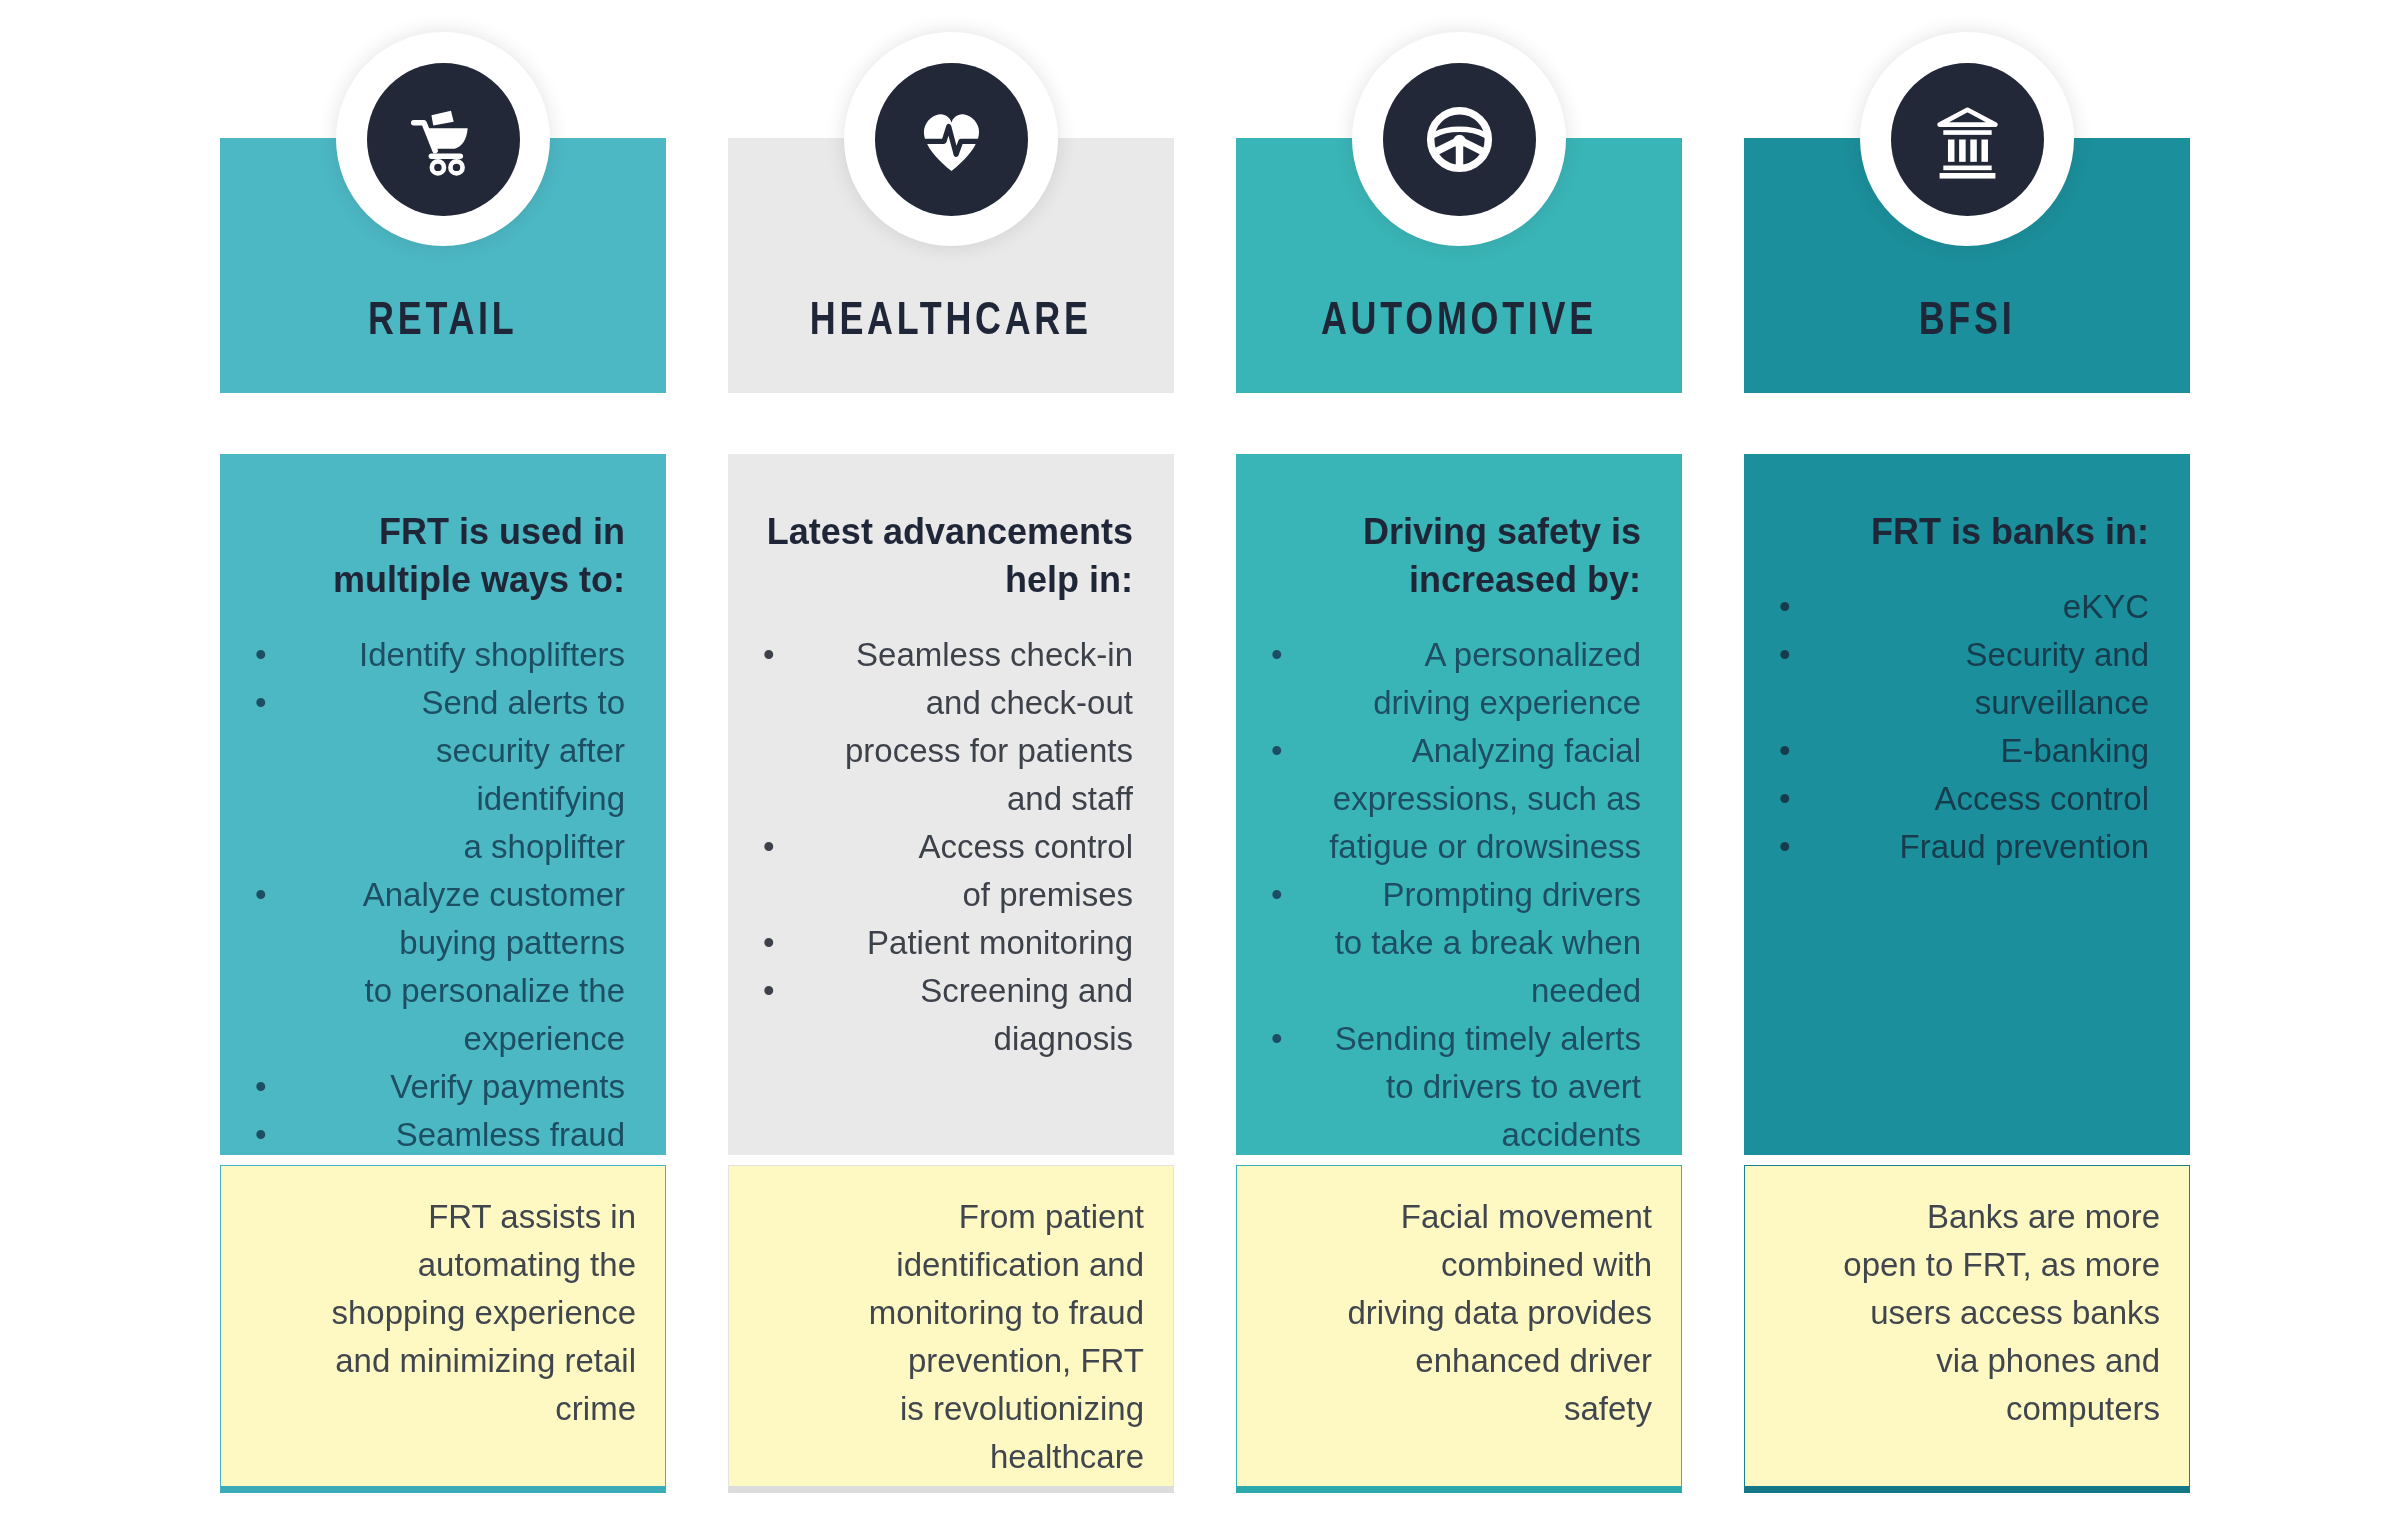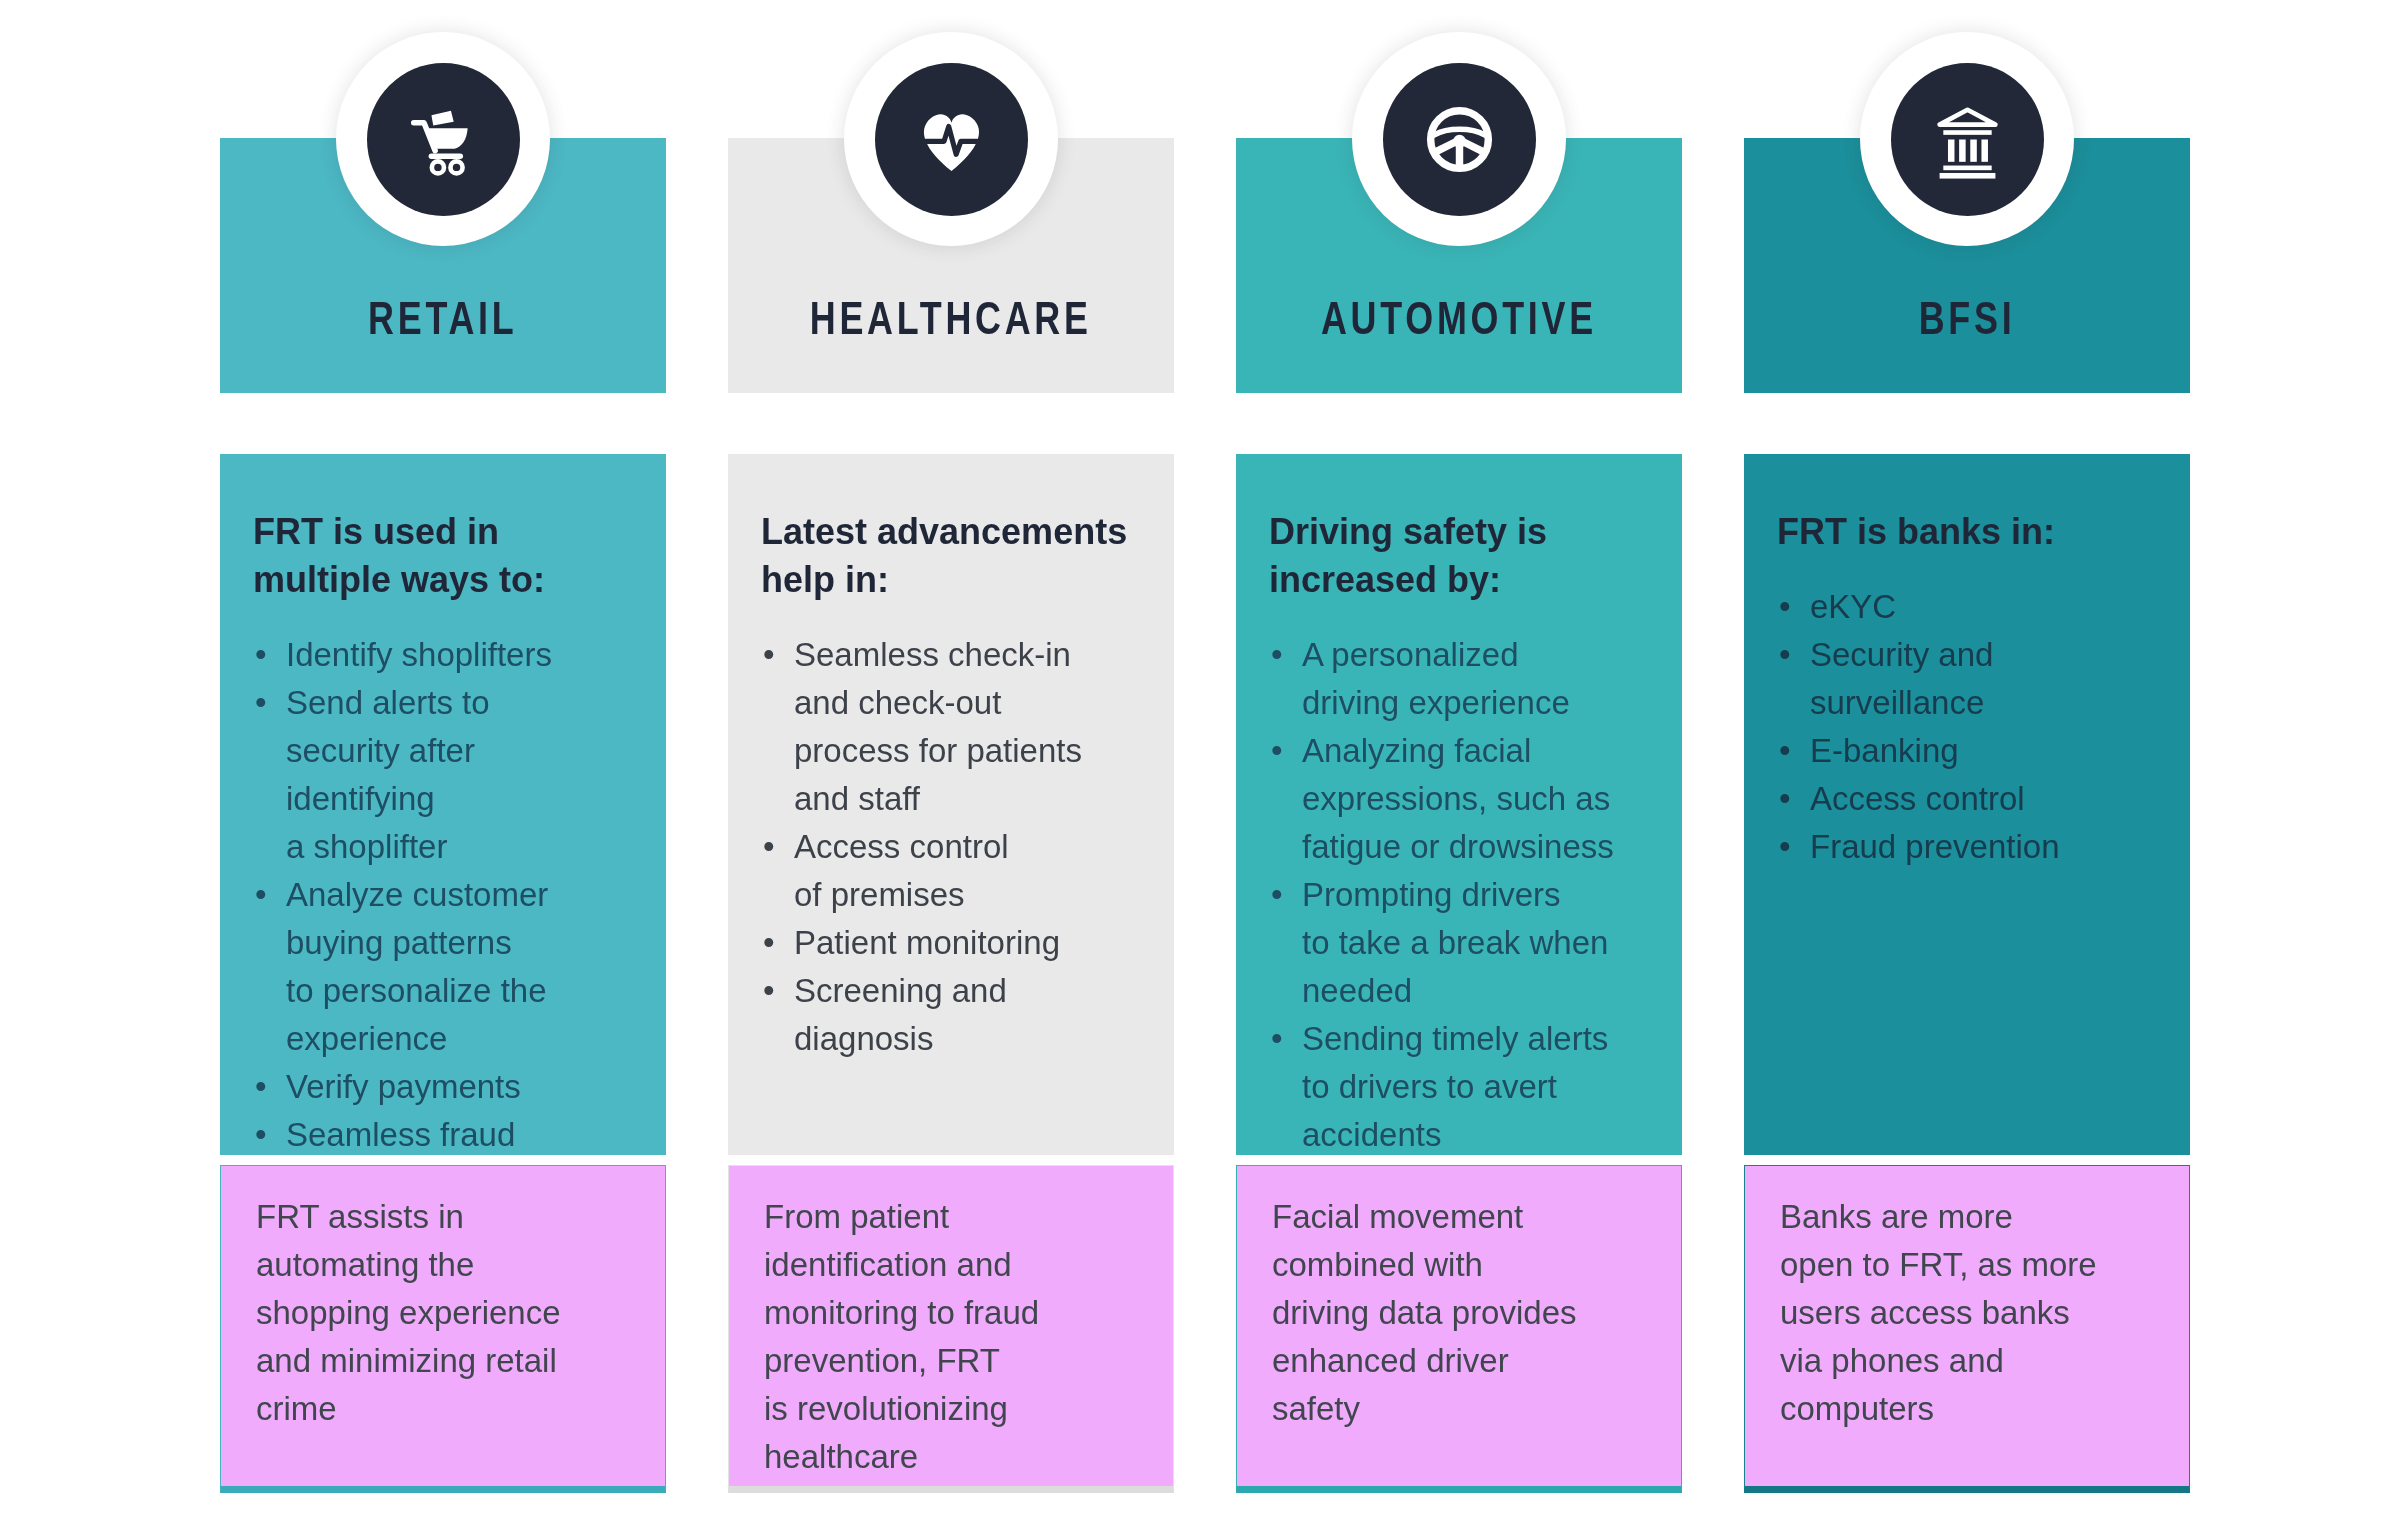--- a/index.html
+++ b/index.html
@@ -1,21 +1,21 @@
 <!DOCTYPE html>
 <html><head>
 <meta charset="utf-8">
 <style>
   html,body{margin:0;padding:0;}
   body{
     width:2394px;height:1535px;overflow:hidden;background:#ffffff;
     font-family:"Liberation Sans", sans-serif;
   }
   .infographic{
-    position:relative;width:1916px;height:1535px;
+    position:relative;width:1916px;height:1535px;text-align:right;
   }
   .columns{
     display:flex;gap:62px;padding-left:220px;
   }
   .column{position:relative;width:446px;flex:0 0 446px;}
 
   
   .col-retail    { --band:#4cb8c4; --body-text:#1d4e63; --border:#45b4c0; --border-bottom:#3aacb9; }
   .col-healthcare{ --band:#e9e9e9; --body-text:#3d424a; --border:#e3e3e3; --border-bottom:#dcdcdc; }
   .col-automotive{ --band:#3ab5b7; --body-text:#1d4e63; --border:#36b1b3; --border-bottom:#2ba9ac; }
@@ -58,21 +58,21 @@
   .bullets li{
     position:relative;padding-left:33px;font-size:33px;line-height:48px;
     color:var(--body-text);white-space:pre-line;
   }
   .bullets li::before{
     content:"\2022";position:absolute;left:1.9px;top:0;
     font-size:33px;line-height:48px;color:var(--body-text);
   }
 
   .note{
-    margin-top:9.7px;height:328px;background:#f0abfc;box-sizing:border-box;
+    margin-top:9.7px;height:328px;background:#fef9c3;box-sizing:border-box;
     border:1.9px solid var(--border);border-bottom:7.7px solid var(--border-bottom);
     padding:27px 29px 0 35px;
   }
   .note p{
     margin:0;font-size:33px;line-height:48px;color:#41464e;white-space:pre-line;
   }
 </style>
 </head>
 <body>
 

